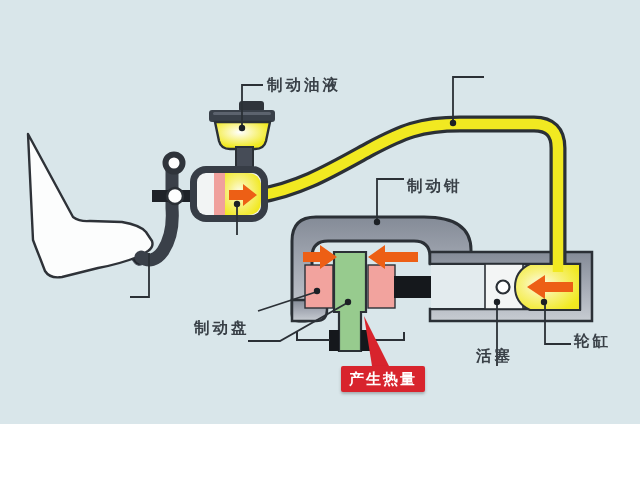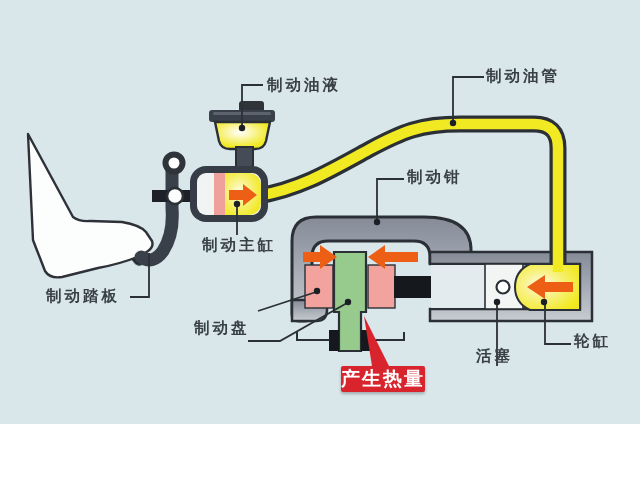--- a/index.html
+++ b/index.html
@@ -11,21 +11,21 @@
   .stage svg{position:absolute;left:0;top:0;}
   .lbl{
     position:absolute;white-space:nowrap;
     font-size:15.5px;font-weight:600;letter-spacing:3px;
     color:#394047;line-height:1.1;
   }
   .heat-box{
     position:absolute;left:341px;top:366px;width:84px;height:26px;
     background:#d8242d;color:#ffffff;border-radius:2px;
     display:flex;align-items:center;justify-content:center;
-    font-size:19px;font-weight:700;letter-spacing:2px;
+    font-size:15px;font-weight:700;letter-spacing:2px;
     box-shadow:0 2px 3px rgba(40,40,40,.3);
     font-family:Liberation Serif, serif;
   }
   .watermark{
     position:absolute;right:8px;top:448px;
     font-size:15px;letter-spacing:1px;color:rgba(255,255,255,.55);
   }
 </style>
 </head>
 <body>
@@ -119,24 +119,21 @@
     <circle cx="377" cy="222" r="3.2"></circle>
     <circle cx="237" cy="204" r="3.2"></circle>
     <circle cx="317" cy="291" r="3.2"></circle>
     <circle cx="348" cy="302" r="3.2"></circle>
     <circle cx="497" cy="302" r="3.2"></circle>
     <circle cx="544" cy="302" r="3.2"></circle>
   </g>
 </svg>
 
 <div class="lbl" style="left:267px;top:77px">制动油液</div>
-<div class="lbl" style="left:486px;top:68px">制动油管</div>
-<div class="lbl" style="left:407px;top:169px">制动钳</div>
-<div class="lbl" style="left:202px;top:237px">制动主缸</div>
-<div class="lbl" style="left:46px;top:288px">制动踏板</div>
+<div class="lbl" style="left:407px;top:178px">制动钳</div>
 <div class="lbl" style="left:194px;top:320px">制动盘</div>
 <div class="lbl" style="left:476px;top:348px">活塞</div>
 <div class="lbl" style="left:574px;top:333px">轮缸</div>
 
 <div class="heat-box">产生热量</div>
 
 <div class="watermark">百家号·嘟嘟侃汽材</div>
 
 </div>
 

